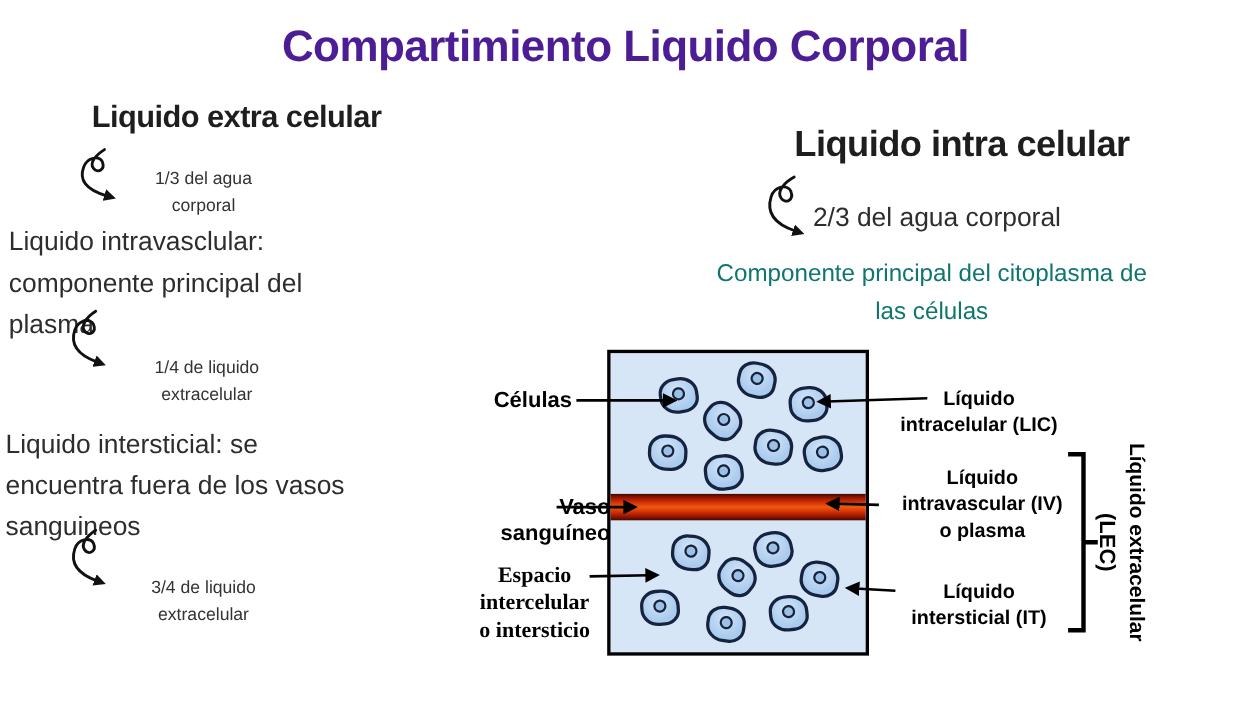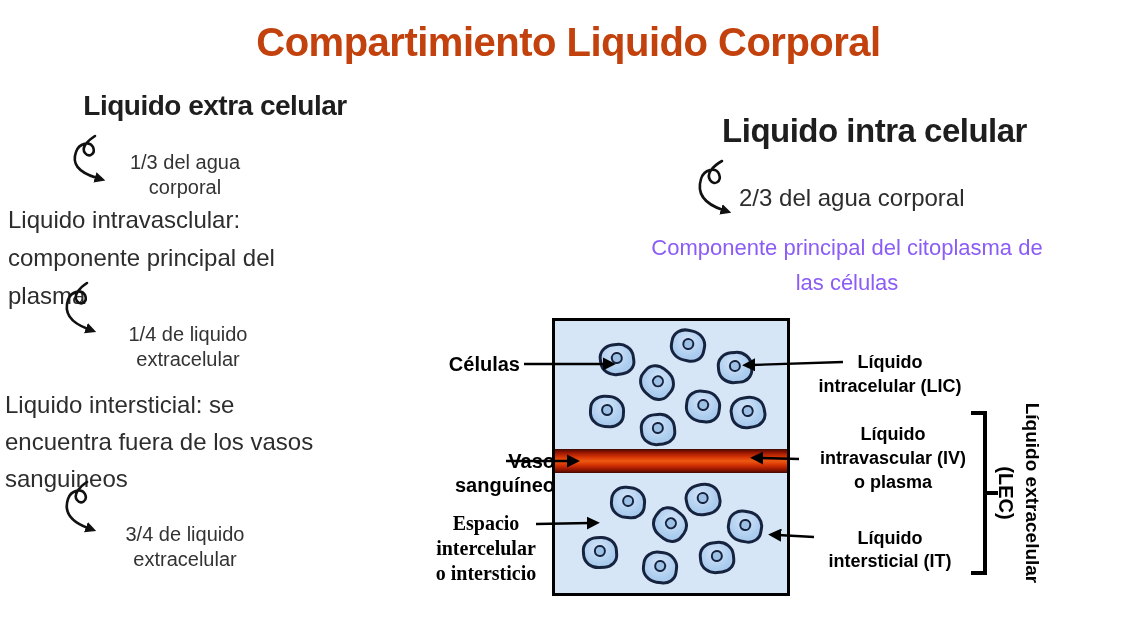--- a/index.html
+++ b/index.html
@@ -8,41 +8,41 @@
     background:#ffffff;
     font-family:"Liberation Sans","DejaVu Sans",sans-serif;
     color:#2d2d2d;
   }
   .abs{position:absolute;}
   .pre{white-space:pre-line;}
 
   
   .main-title{
     left:0;top:20px;width:1137px;text-align:center;
-    font-size:40px;font-weight:bold;color:#c2410c;letter-spacing:-.5px;
+    font-size:40px;font-weight:bold;color:#4c1d95;letter-spacing:-.5px;
   }
   .h-extra{
     left:0;top:90px;width:430px;text-align:center;
     font-size:28px;font-weight:bold;color:#1e1e1e;letter-spacing:-.5px;
   }
   .h-intra{
     left:672px;top:112px;width:405px;text-align:center;
     font-size:33px;font-weight:bold;color:#1e1e1e;letter-spacing:-.5px;
   }
   .frac{
-    font-size:20px;line-height:25px;color:#333;text-align:center;
+    font-size:16px;line-height:25px;color:#333;text-align:center;
   }
   .f1{left:105px;top:150px;width:160px;}
   .f2{left:108px;top:322px;width:160px;}
   .f3{left:105px;top:522px;width:160px;}
   .f-intra{left:739px;top:184px;width:280px;font-size:24px;line-height:27px;text-align:left;color:#2d2d2d;}
   .item{font-size:24px;line-height:38px;color:#2d2d2d;}
   .item1{left:8px;top:201px;width:355px;}
   .item2{left:5px;top:386px;width:370px;line-height:37px;}
-  .item-intra{left:618px;top:230px;width:458px;font-size:22px;line-height:35px;color:#8b5cf6;text-align:center;}
+  .item-intra{left:618px;top:230px;width:458px;font-size:22px;line-height:35px;color:#0f766e;text-align:center;}
 
   
   .dbox{
     left:552px;top:318px;width:232px;height:272px;
     background:var(--box-fill,#d7e6f7);
     border:3px solid var(--box-border,#000);
     z-index:1;
   }
   .vessel{
     position:absolute;left:0;top:128px;width:232px;height:24px;

